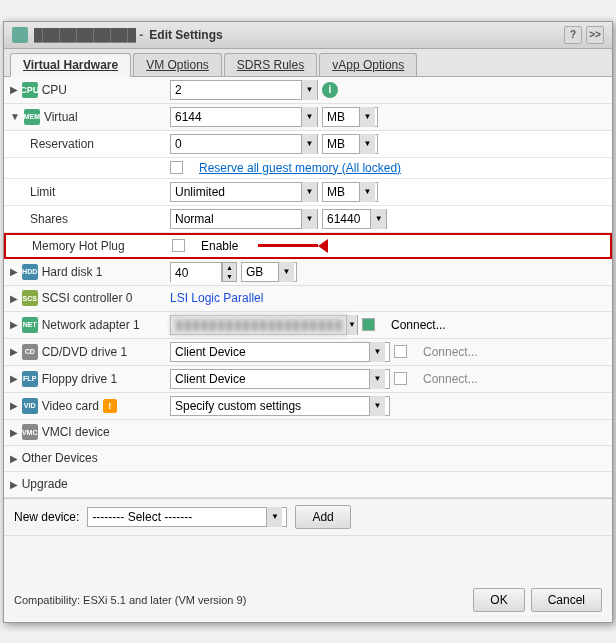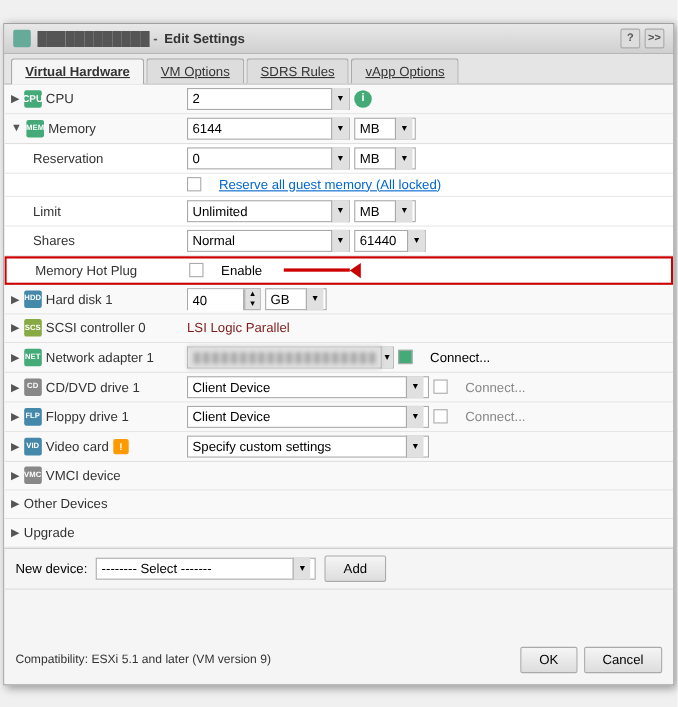--- a/index.html
+++ b/index.html
@@ -220,21 +220,21 @@
       border-radius: 50%;
       display: flex;
       align-items: center;
       justify-content: center;
       font-size: 10px;
       font-weight: bold;
       cursor: pointer;
     }
     .static-text {
       font-size: 12px;
-      color: #7f1d1d;
+      color: #1d4ed8;
     }
     .link-text {
       color: #0066cc;
       font-size: 12px;
       cursor: pointer;
       text-decoration: underline;
     }
     .connect-text {
       color: #888;
       font-size: 12px;
@@ -350,21 +350,21 @@
           <div class="dropdown-arrow">▼</div>
         </div>
         <div class="info-icon">i</div>
       </div>
     </div>
 
     <div class="section-header">
       <div class="label-col">
         <span class="expand-arrow">▼</span>
         <span class="device-icon icon-mem" style="font-size:7px;">MEM</span>
-        <span>Memory</span>
+        <span>Virtual</span>
       </div>
       <div class="value-col">
         <div class="dropdown">
           <div class="dropdown-main">
             <span>6144</span>
           </div>
           <div class="dropdown-arrow">▼</div>
         </div>
         <div class="dropdown dropdown-sm">
           <div class="dropdown-main" style="width:36px;">

